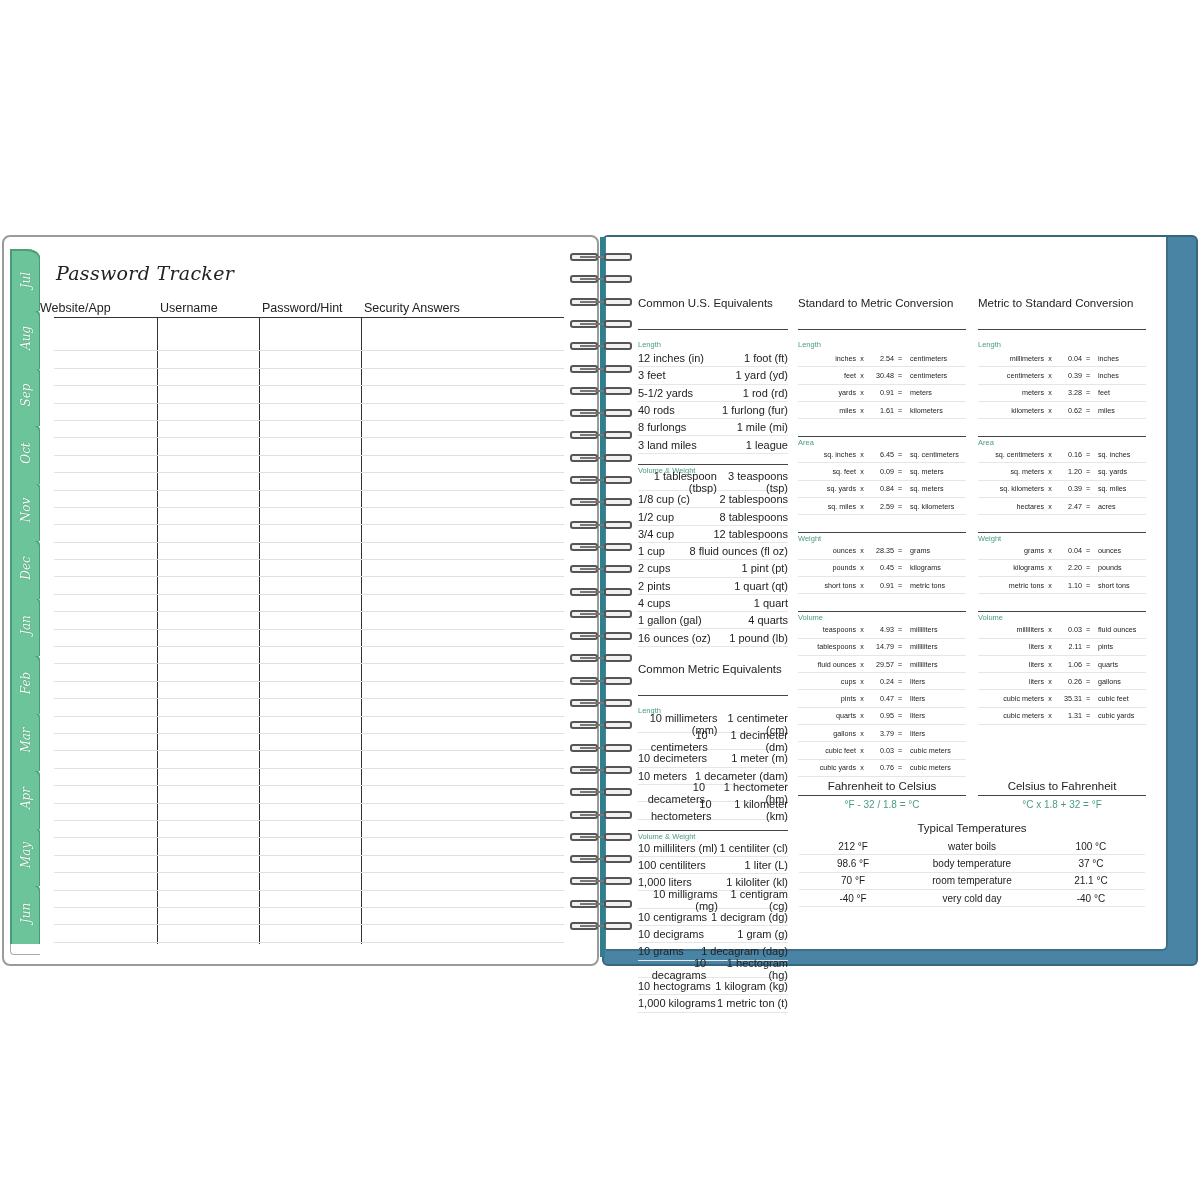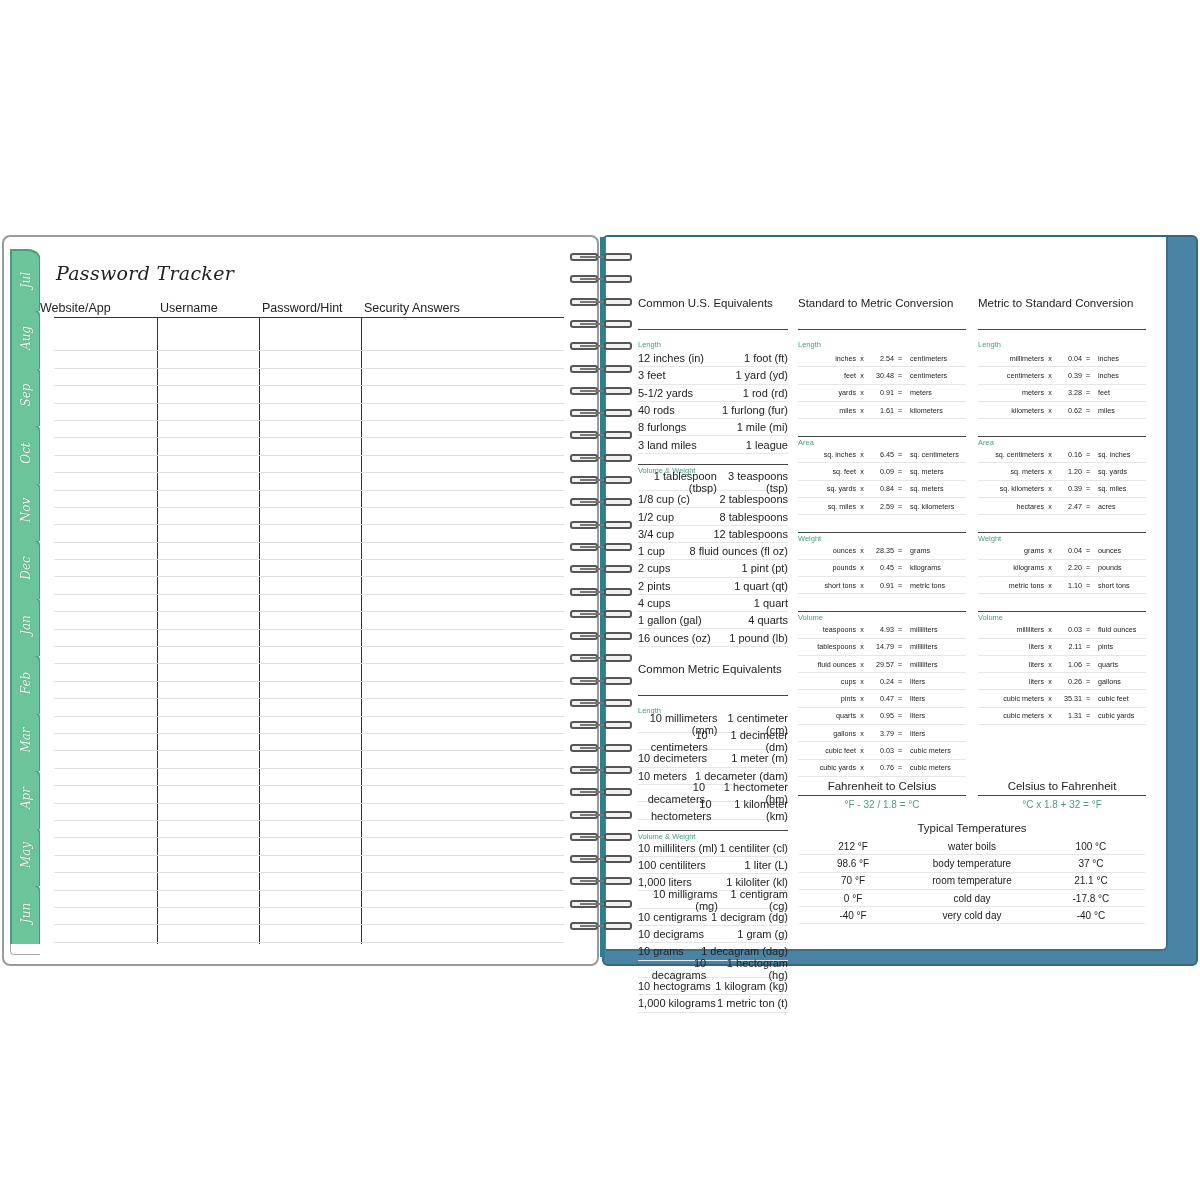--- a/index.html
+++ b/index.html
@@ -647,25 +647,20 @@
         <span>98.6 °F</span>
         <span>body temperature</span>
         <span>37 °C</span>
       </div>
       <div class="trow">
         <span>70 °F</span>
         <span>room temperature</span>
         <span>21.1 °C</span>
       </div>
       <div class="trow">
-        <span>0 °F</span>
-        <span>cold day</span>
-        <span>-17.8 °C</span>
-      </div>
-      <div class="trow">
         <span>-40 °F</span>
         <span>very cold day</span>
         <span>-40 °C</span>
       </div>
     </div>
 </div>
 
 <div class="spiral" id="spiral">
     <div class="ring" style="top: 0px;">
       <div class="loop-l"></div>

